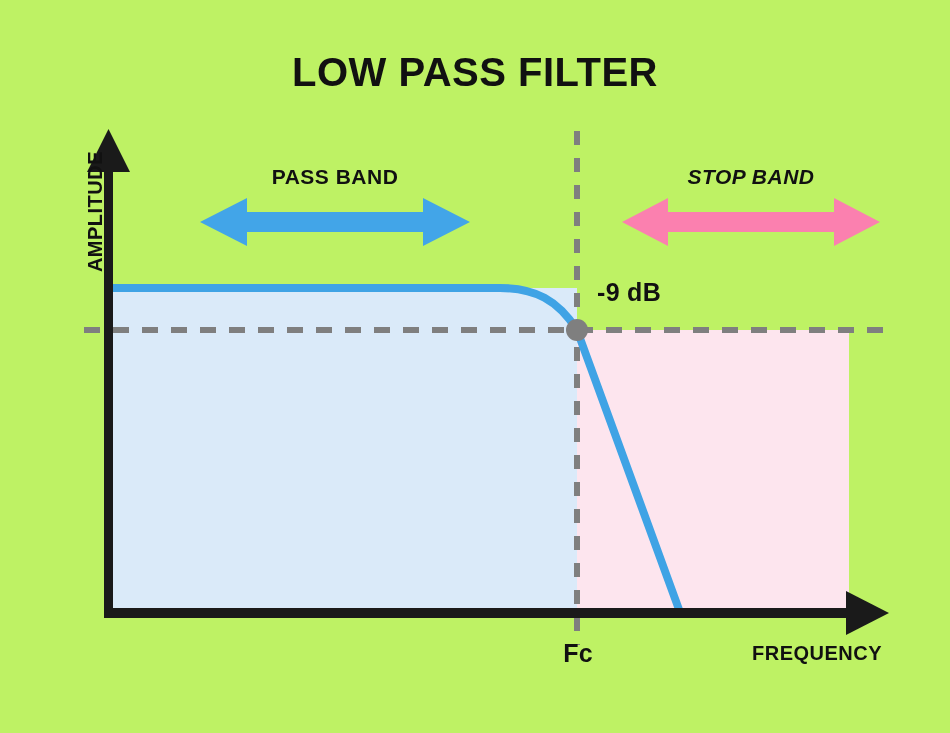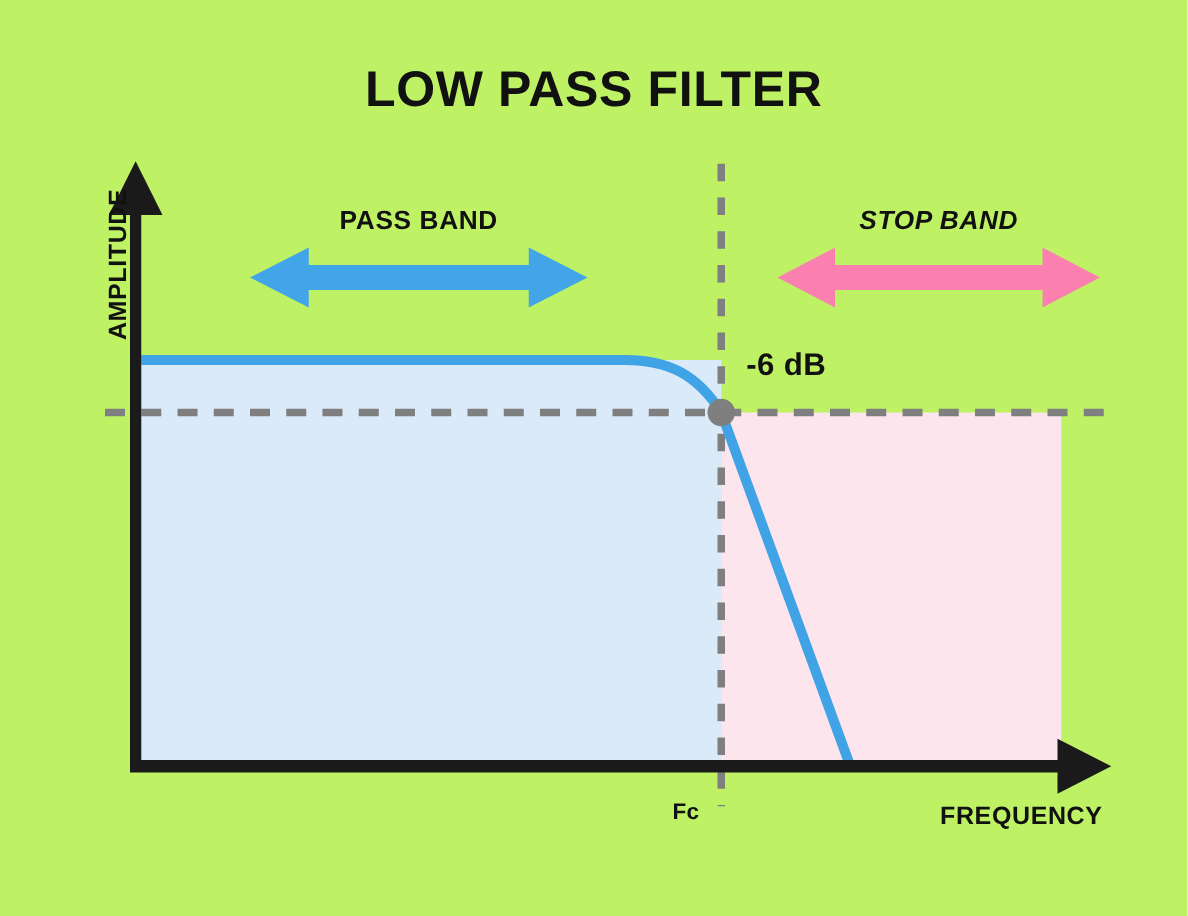--- a/index.html
+++ b/index.html
@@ -76,22 +76,22 @@
   #cutoff-db-label {
     left: 597px;
     top: 278px;
     font-size: 25px;
     letter-spacing: 0.3px;
   }
   #cutoff-freq-label {
     left: 538px;
     top: 639px;
     width: 80px;
-    text-align: left;
-    font-size: 18px;
+    text-align: center;
+    font-size: 25px;
   }
 </style>
 </head>
 <body>
 
 <div id="stage">
 
   <svg id="chart-svg" viewBox="0 0 950 733">
 
     <rect x="113" y="288" width="464" height="325" fill="#daeaf9"></rect>
@@ -129,17 +129,17 @@
   <div class="txt" id="chart-title">LOW PASS FILTER</div>
 
   <div class="txt" id="y-axis-label">AMPLITUDE</div>
 
   <div class="txt" id="x-axis-label">FREQUENCY</div>
 
   <div class="txt" id="pass-band-label">PASS BAND</div>
 
   <div class="txt" id="stop-band-label">STOP BAND</div>
 
-  <div class="txt" id="cutoff-db-label">-6 dB</div>
+  <div class="txt" id="cutoff-db-label">-9 dB</div>
 
   <div class="txt" id="cutoff-freq-label">Fc</div>
 
 </div>
 
 </body></html>

